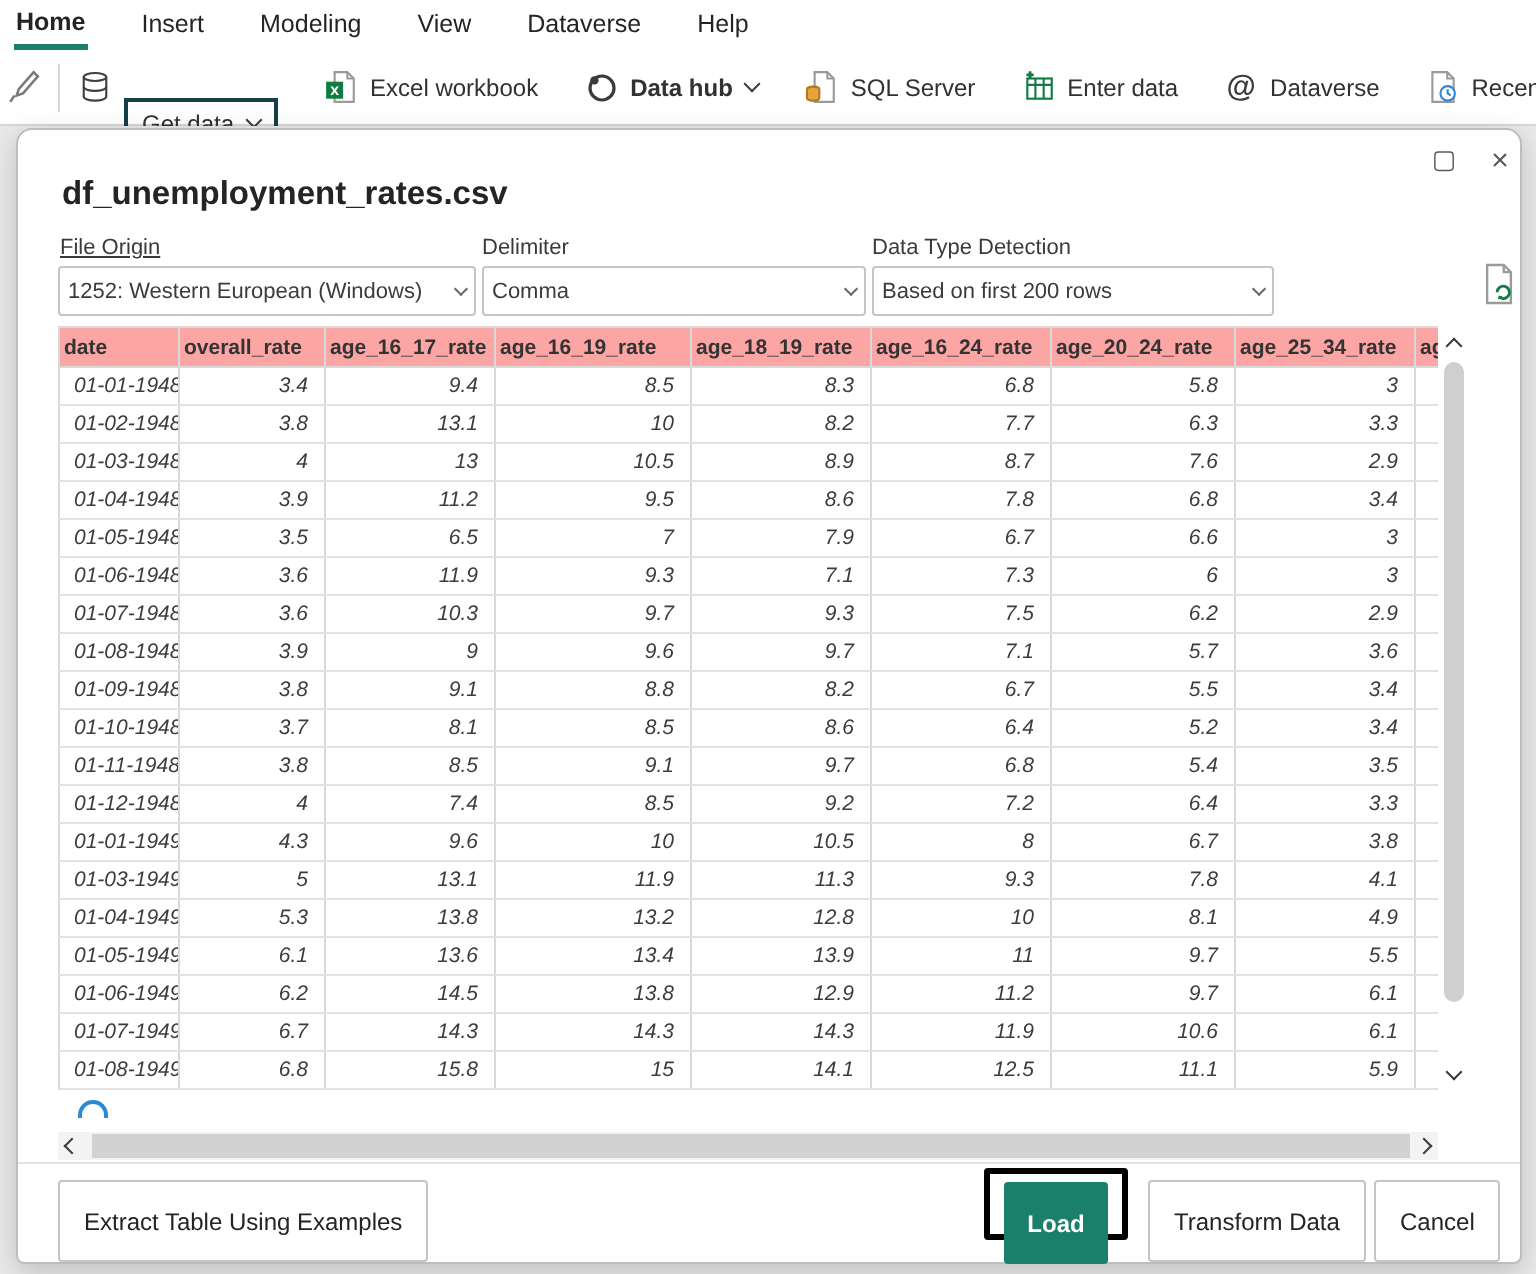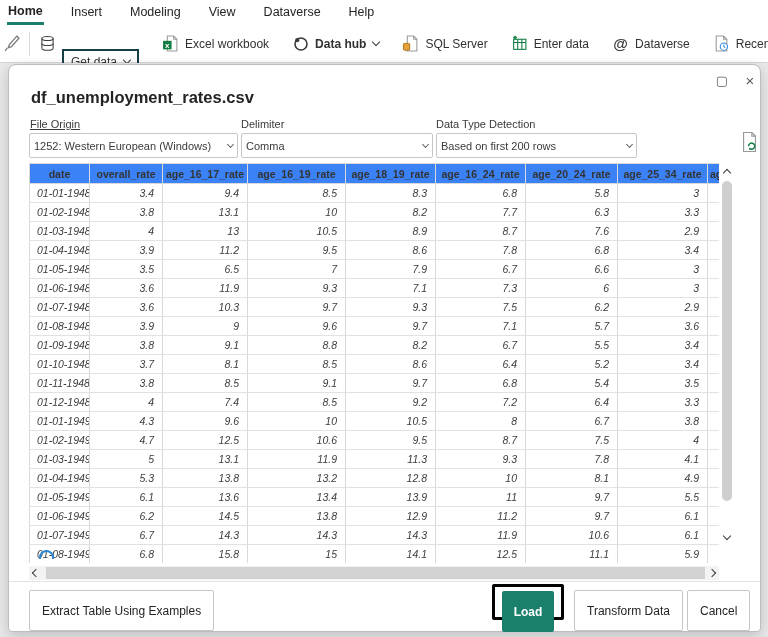--- a/index.html
+++ b/index.html
@@ -42,22 +42,22 @@
   .field-label{position:absolute;top:53px;font-size:11px;color:#3b3a39;}
   .dropdown{position:absolute;top:68px;height:25px;border:1px solid var(--border-gray);border-radius:2px;
     background:#fff;display:flex;align-items:center;font-size:11px;color:#3b3b3b;padding:0 4px;cursor:default;}
   .dropdown .val{flex:1;overflow:hidden;white-space:nowrap;}
   .dropdown .chv{width:5px;height:5px;border-color:#666;}
   .doc-icon{position:absolute;top:66px;width:19px;height:22px;}
 
   
   .table-wrap{position:absolute;left:20px;top:98px;width:690px;height:400px;overflow:hidden;}
   table.preview{border-collapse:collapse;table-layout:fixed;width:690px;font-size:10.5px;}
-  table.preview th{height:20px;background:#3b82f6;border:1px solid var(--grid);font-weight:bold;
-    color:#333;text-align:center;overflow:hidden;white-space:nowrap;padding:0 2px;}
+  table.preview th{height:20px;background:#fca5a5;border:1px solid var(--grid);font-weight:bold;
+    color:#333;text-align:left;overflow:hidden;white-space:nowrap;padding:0 2px;}
   table.preview td{height:19px;border:1px solid #e2e2e2;border-left:1px solid var(--grid);border-right:1px solid var(--grid);
     font-style:italic;color:var(--cell-text);white-space:nowrap;overflow:hidden;padding:0 8px 0 6px;text-align:right;}
   table.preview td.c0{text-align:left;padding-left:7px;}
 
   .vscroll{position:absolute;left:711px;top:98px;width:14px;height:384px;}
   .vscroll .arrow{position:absolute;left:1px;width:12px;height:12px;display:flex;align-items:center;justify-content:center;}
   .vscroll .thumb{position:absolute;left:2px;top:18px;width:10px;height:320px;background:#cfcfcf;border-radius:5px;}
   .hscroll{position:absolute;left:20px;top:501px;width:690px;height:14px;background:#f3f3f3;}
   .hscroll .thumb{position:absolute;left:17px;top:1px;height:12px;width:662px;background:#d2d2d2;}
   .hscroll .arrow{position:absolute;top:1px;width:14px;height:12px;display:flex;align-items:center;justify-content:center;background:#f3f3f3;}
@@ -373,31 +373,20 @@
               <td>4.3</td>
               <td>9.6</td>
               <td>10</td>
               <td>10.5</td>
               <td>8</td>
               <td>6.7</td>
               <td>3.8</td>
               <td></td>
             </tr>
             <tr>
-              <td class="c0">01-02-1949</td>
-              <td>4.7</td>
-              <td>12.5</td>
-              <td>10.6</td>
-              <td>9.5</td>
-              <td>8.7</td>
-              <td>7.5</td>
-              <td>4</td>
-              <td></td>
-            </tr>
-            <tr>
               <td class="c0">01-03-1949</td>
               <td>5</td>
               <td>13.1</td>
               <td>11.9</td>
               <td>11.3</td>
               <td>9.3</td>
               <td>7.8</td>
               <td>4.1</td>
               <td></td>
             </tr>

